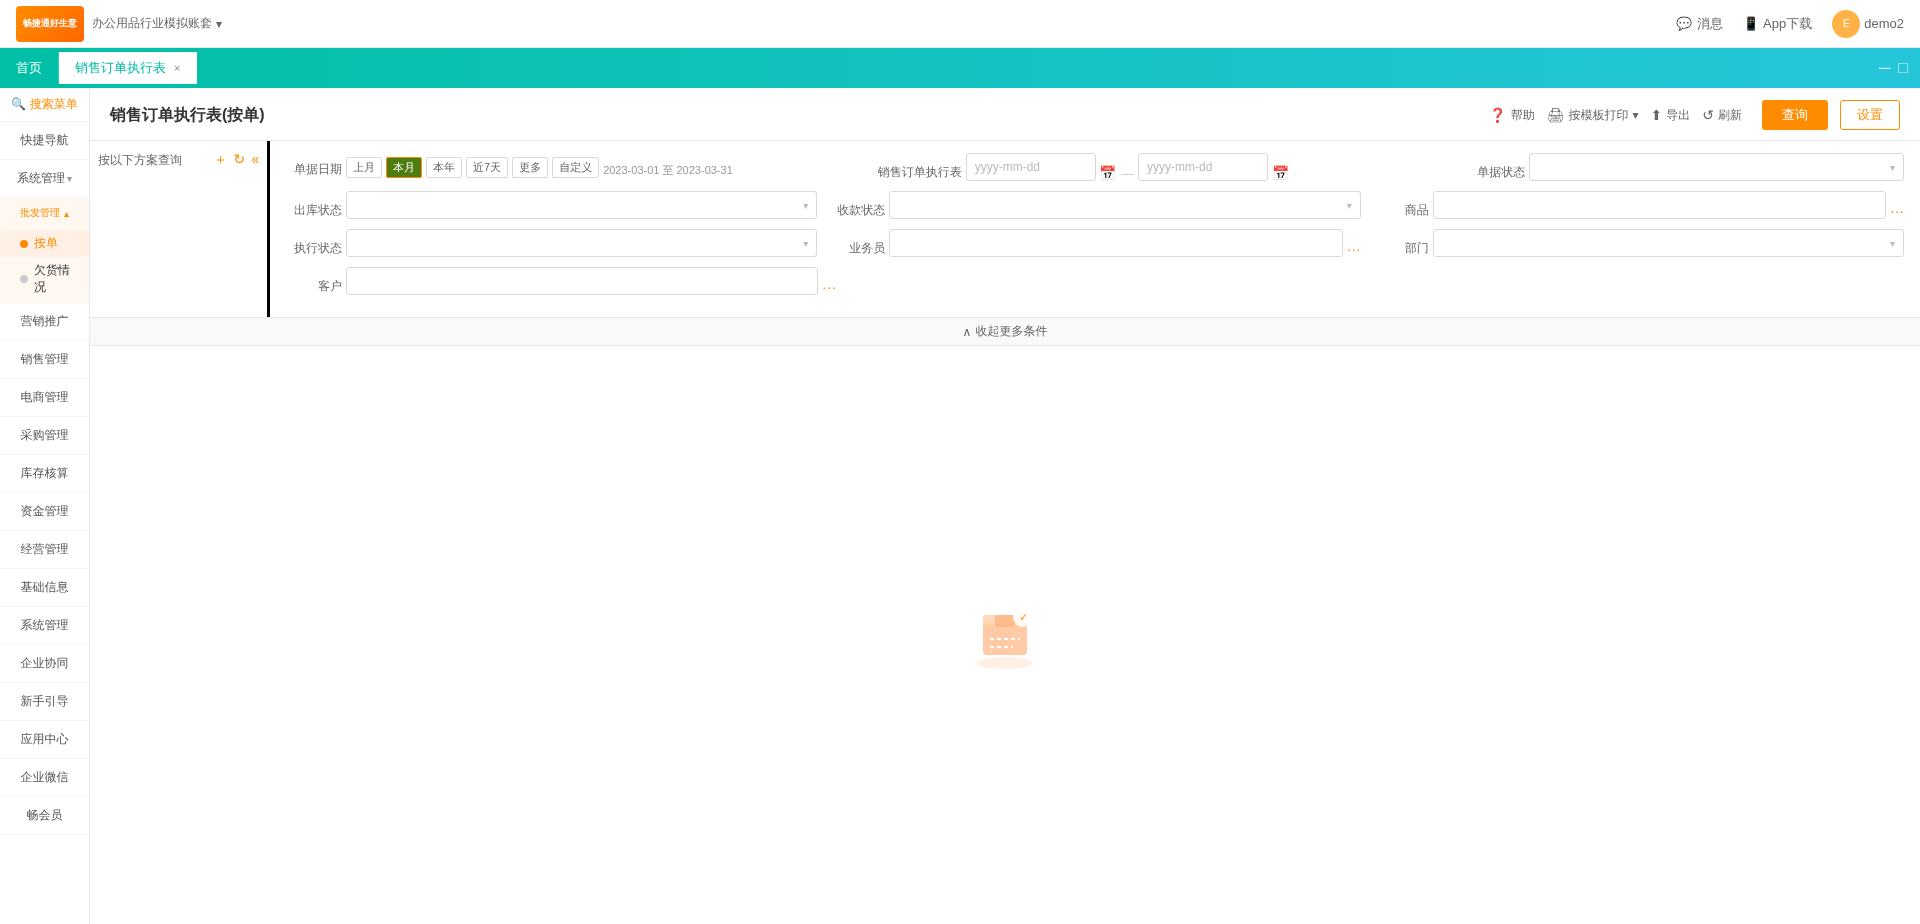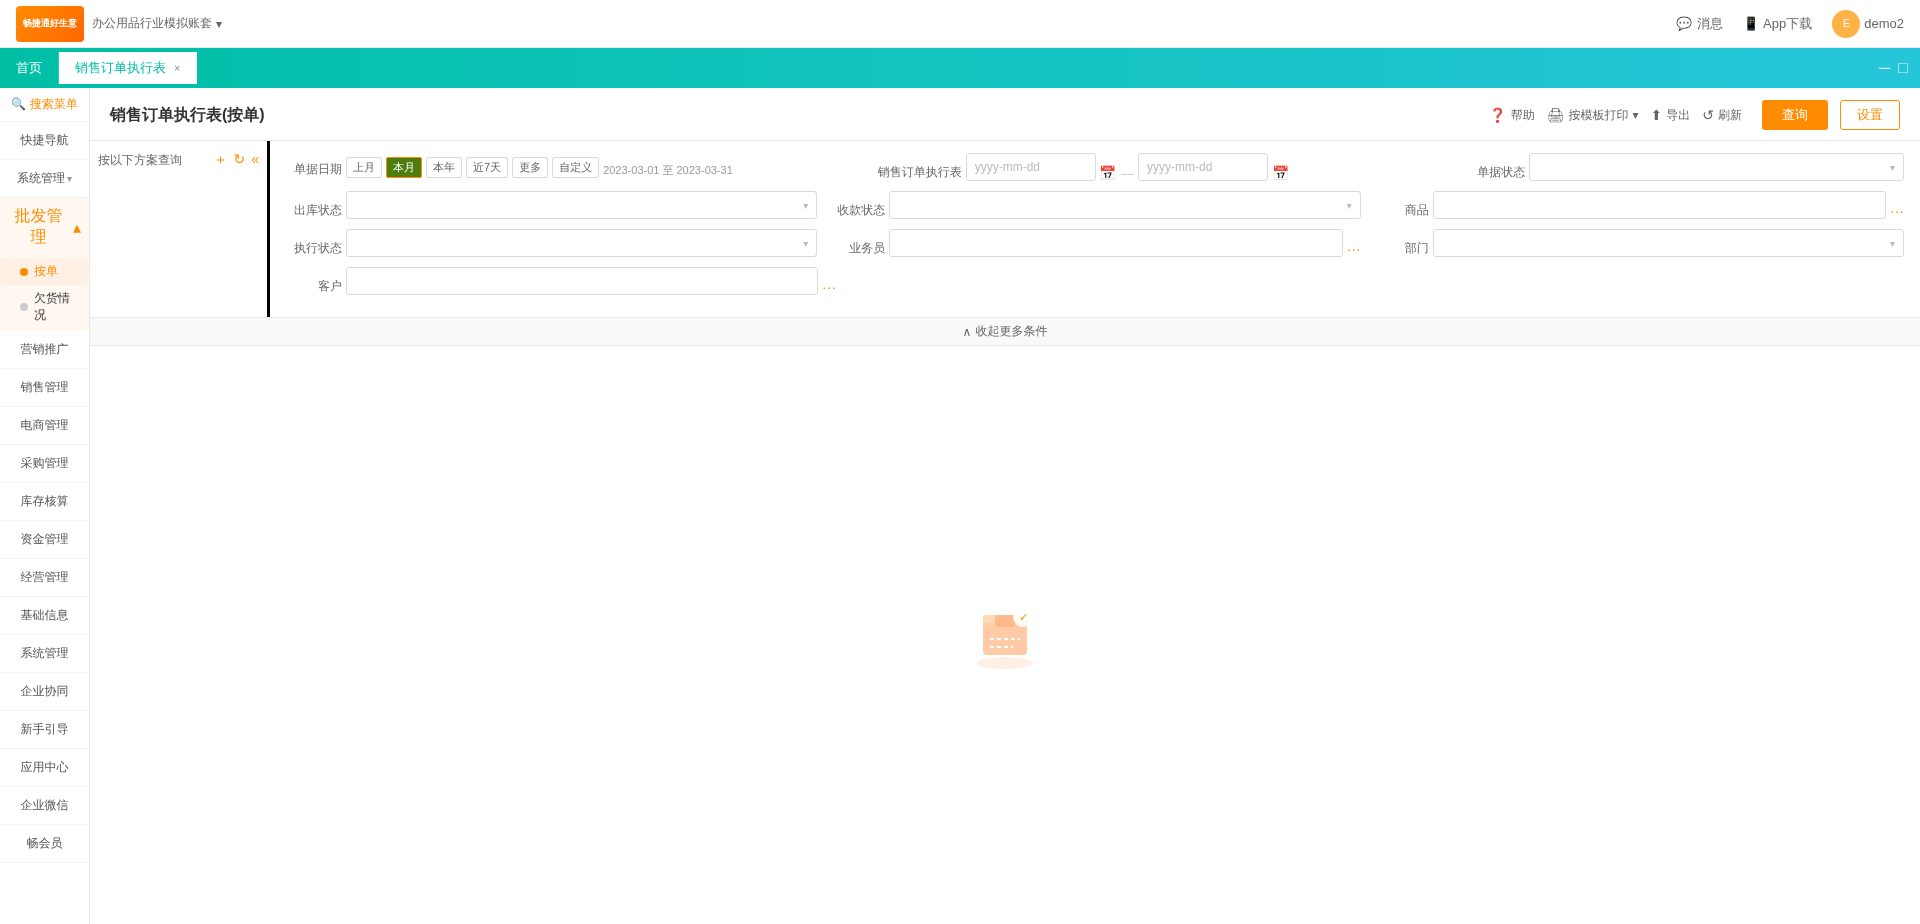--- a/index.html
+++ b/index.html
@@ -84,21 +84,21 @@
       font-size: 12px;
       color: #555;
       cursor: pointer;
       border-bottom: 1px solid #f5f5f5;
     }
     .sidebar-nav-item.has-arrow { display: flex; align-items: center; justify-content: center; gap: 2px; }
     .sidebar-nav-item .arrow { font-size: 10px; color: #999; }
     .sidebar-section-header {
       padding: 8px;
       text-align: center;
-      font-size: 16px;
+      font-size: 10px;
       color: #ff8c00;
       background: #fff8f0;
       cursor: pointer;
       display: flex; align-items: center; justify-content: center; gap: 4px;
     }
 
     
     .content-area { flex: 1; display: flex; flex-direction: column; overflow: hidden; }
 
     

